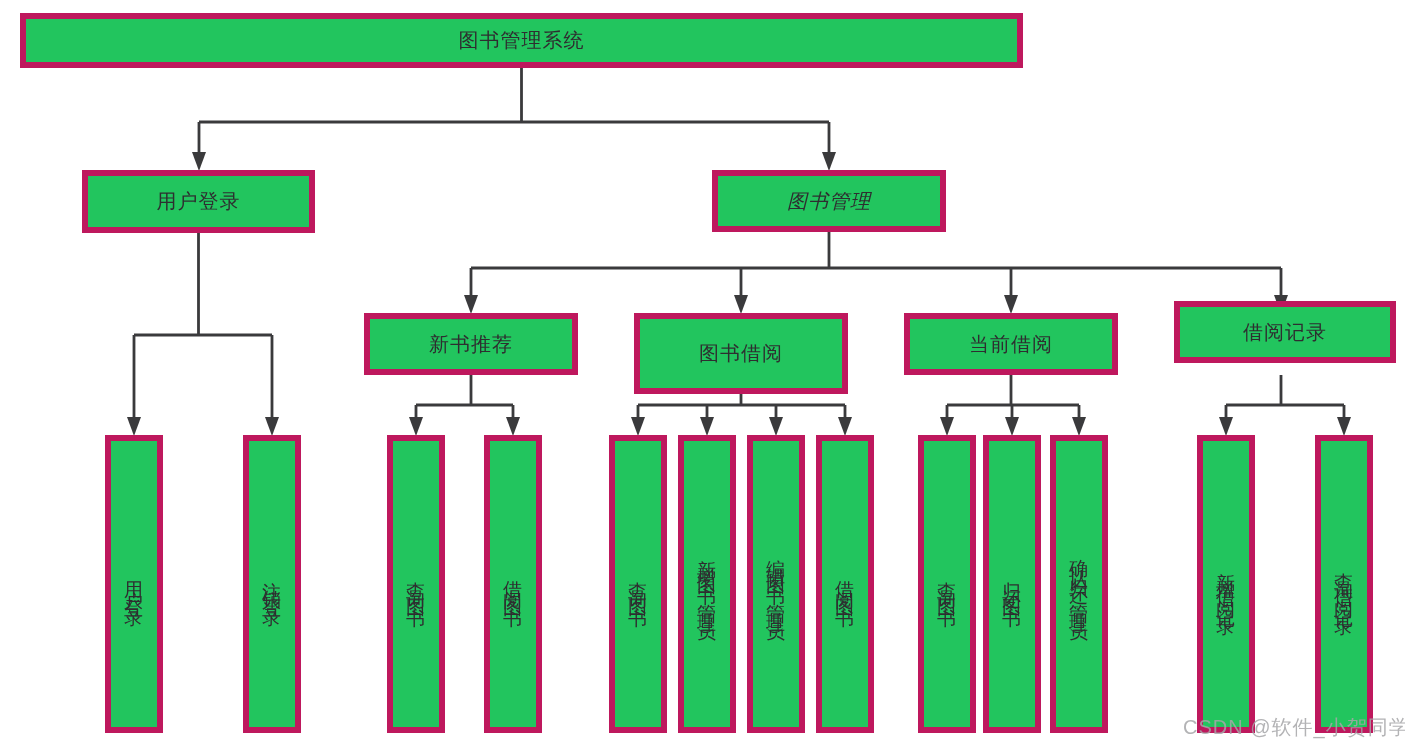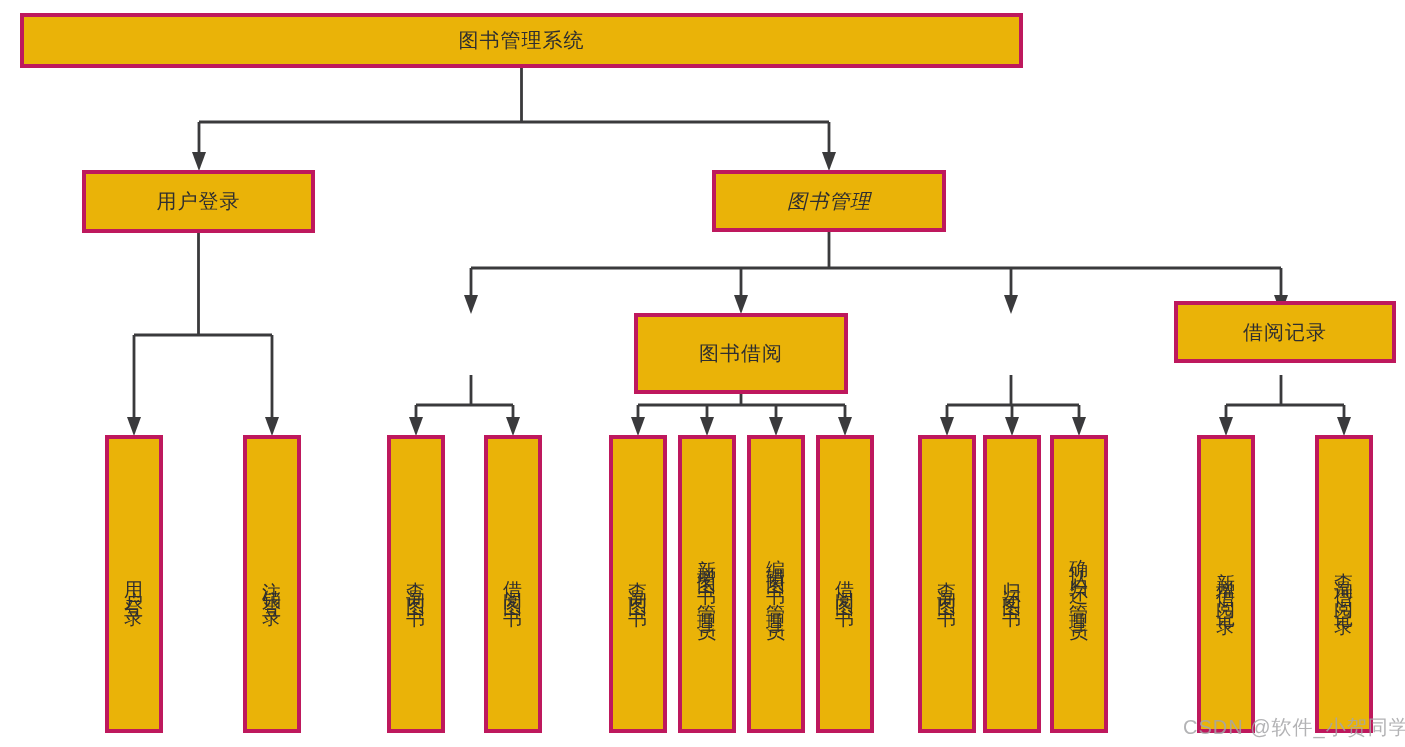--- a/index.html
+++ b/index.html
@@ -13,22 +13,22 @@
     font-family: "Liberation Sans", "DejaVu Sans", sans-serif;
   }
   .connectors {
     position: absolute;
     left: 0; top: 0;
     width: 1405px; height: 747px;
     z-index: 0;
   }
   .node {
     position: absolute;
-    background: #eab308;
-    border: 4px solid #be185d;
+    background: #22c55e;
+    border: 6px solid #be185d;
     display: flex;
     align-items: center;
     justify-content: center;
     color: #2e2e30;
     z-index: 1;
     font-size: 20px;
     letter-spacing: 1px;
     white-space: nowrap;
   }
   .vnode {
@@ -96,21 +96,23 @@
       <polygon points="1219,417 1233,417 1226,436"></polygon>
       <polygon points="1337,417 1351,417 1344,436"></polygon>
     </g>
   </svg>
 
   <div class="node" style="left:20px; top:13px; width:1003px; height:55px;">图书管理系统</div>
 
   <div class="node" style="left:82px; top:170px; width:233px; height:63px;">用户登录</div>
   <div class="node" style="left:712px; top:170px; width:234px; height:62px;font-style:italic;">图书管理</div>
 
+  <div class="node" style="left:364px; top:313px; width:214px; height:62px;">新书推荐</div>
   <div class="node" style="left:634px; top:313px; width:214px; height:81px;">图书借阅</div>
+  <div class="node" style="left:904px; top:313px; width:214px; height:62px;">当前借阅</div>
   <div class="node" style="left:1174px; top:301px; width:222px; height:62px;">借阅记录</div>
 
   <div class="node vnode" style="left:105px; top:435px; width:58px; height:298px;">
     <span class="vtext">用户登录</span>
   </div>
   <div class="node vnode" style="left:243px; top:435px; width:58px; height:298px;">
     <span class="vtext">注销登录</span>
   </div>
 
   <div class="node vnode" style="left:387px; top:435px; width:58px; height:298px;">

